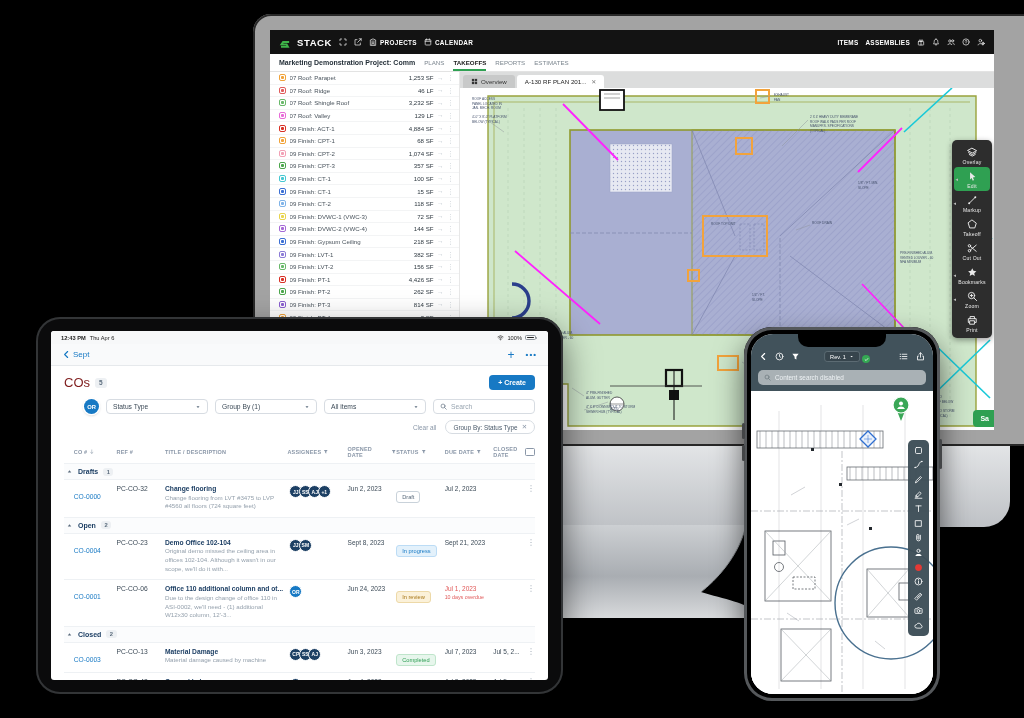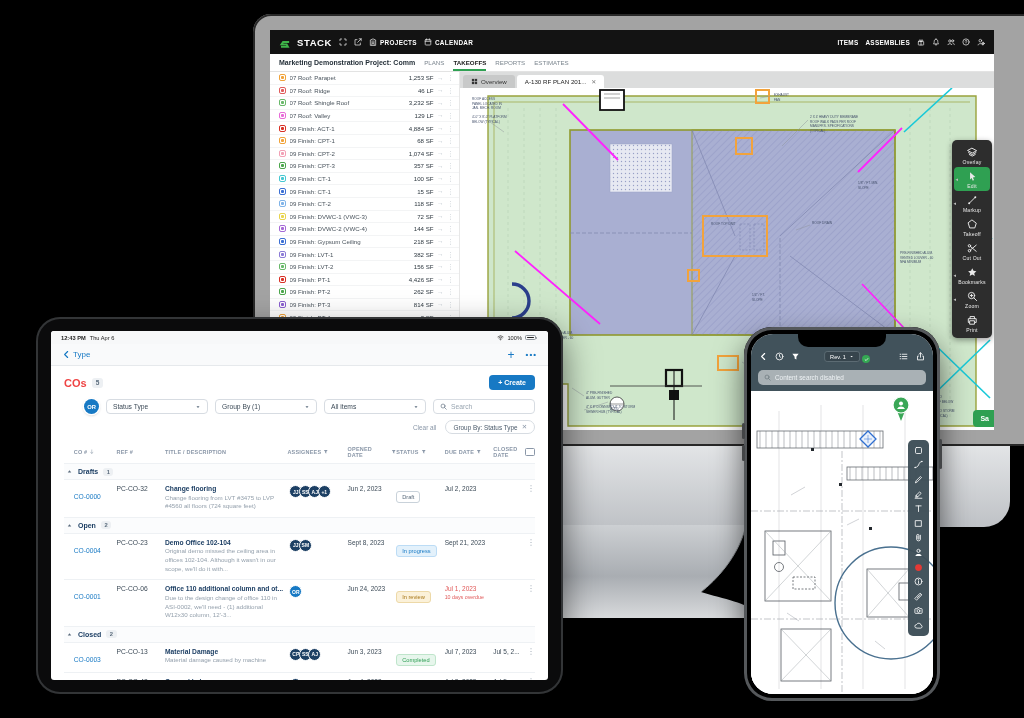--- a/index.html
+++ b/index.html
@@ -60,21 +60,21 @@
 .batt:after{content:"";position:absolute;right:-2.4px;top:1.2px;width:1.4px;height:2.2px;background:#8b9299;border-radius:0 1px 1px 0}
 .t-nav{height:22px;background:#f9fafb;border-bottom:1px solid #e6e9ec;display:flex;align-items:center;padding:0 11px;position:relative}
 .t-back{color:#1779c4;font-size:8px;display:flex;align-items:center;gap:2px;z-index:1}
 .t-back .ic{width:9px;height:9px}
 .t-title{position:absolute;left:0;right:0;text-align:center;font-size:8px;font-weight:bold;color:#16395f}
 .t-actions{margin-left:auto;display:flex;align-items:center;gap:11px;color:#1779c4;z-index:1}
 .t-plus{font-size:12px;line-height:1}
 .t-more{font-size:8px;font-weight:bold;letter-spacing:1px}
 .t-content{padding:9px 13px 0}
 .t-hrow{display:flex;align-items:center}
-.t-cos{font-size:11px;font-weight:bold;color:#ef4444}
+.t-cos{font-size:13px;font-weight:normal;color:#7f1d1d}
 .t-count{background:#edf0f3;color:#5a6b7c;font-size:6.5px;padding:1.5px 4px;border-radius:3px;margin-left:5px;font-weight:bold}
 .t-create{margin-left:auto;background:#1779c4;color:#fff;font-size:7px;font-weight:bold;padding:4px 9px;border-radius:4px}
 .t-filters{display:flex;justify-content:flex-end;align-items:center;gap:7px;margin-top:9px}
 .t-avatar{width:15px;height:15px;border-radius:50%;background:#1779c4;color:#fff;font-size:5.8px;font-weight:bold;display:flex;align-items:center;justify-content:center;box-shadow:0 0 0 1.5px #fff,0 1px 3px rgba(0,0,0,.35)}
 .t-select{width:102px;height:15px;border:1px solid #d7dce2;border-radius:4px;display:flex;align-items:center;justify-content:space-between;padding:0 6px;font-size:6.7px;color:#3c4a57;background:#fff}
 .t-select .ic{width:6px;height:6px;color:#5a6b7c}
 .t-search{width:102px;height:15px;border:1px solid #d7dce2;border-radius:4px;display:flex;align-items:center;gap:4px;padding:0 6px;font-size:6.7px;color:#9aa6b2;background:#fff}
 .t-search .ic{width:7px;height:7px;color:#5a6b7c}
 .t-chiprow{display:flex;justify-content:flex-end;align-items:center;gap:9px;margin-top:6px}
 .t-clear{font-size:6.4px;color:#8a97a8}
@@ -607,21 +607,21 @@
         <span class="batt">
             <i></i>
           </span>
       </span>
     </div>
     <div class="t-nav">
       <span class="t-back">
           <svg class="ic icchl" viewBox="0 0 12 12" fill="none" stroke="currentColor" stroke-width="1.1" stroke-linecap="round" stroke-linejoin="round">
             <path d="M7.5 2 L3.5 6 L7.5 10" stroke-width="1.5"></path>
           </svg>
-          <span>Type</span>
+          <span>Sept</span>
         </span>
       <span class="t-actions">
         <span class="t-plus">+</span>
         <span class="t-more">•••</span>
       </span>
     </div>
     <div class="t-content">
       <div class="t-hrow">
         <span class="t-cos">COs</span>
         <span class="t-count">5</span>

